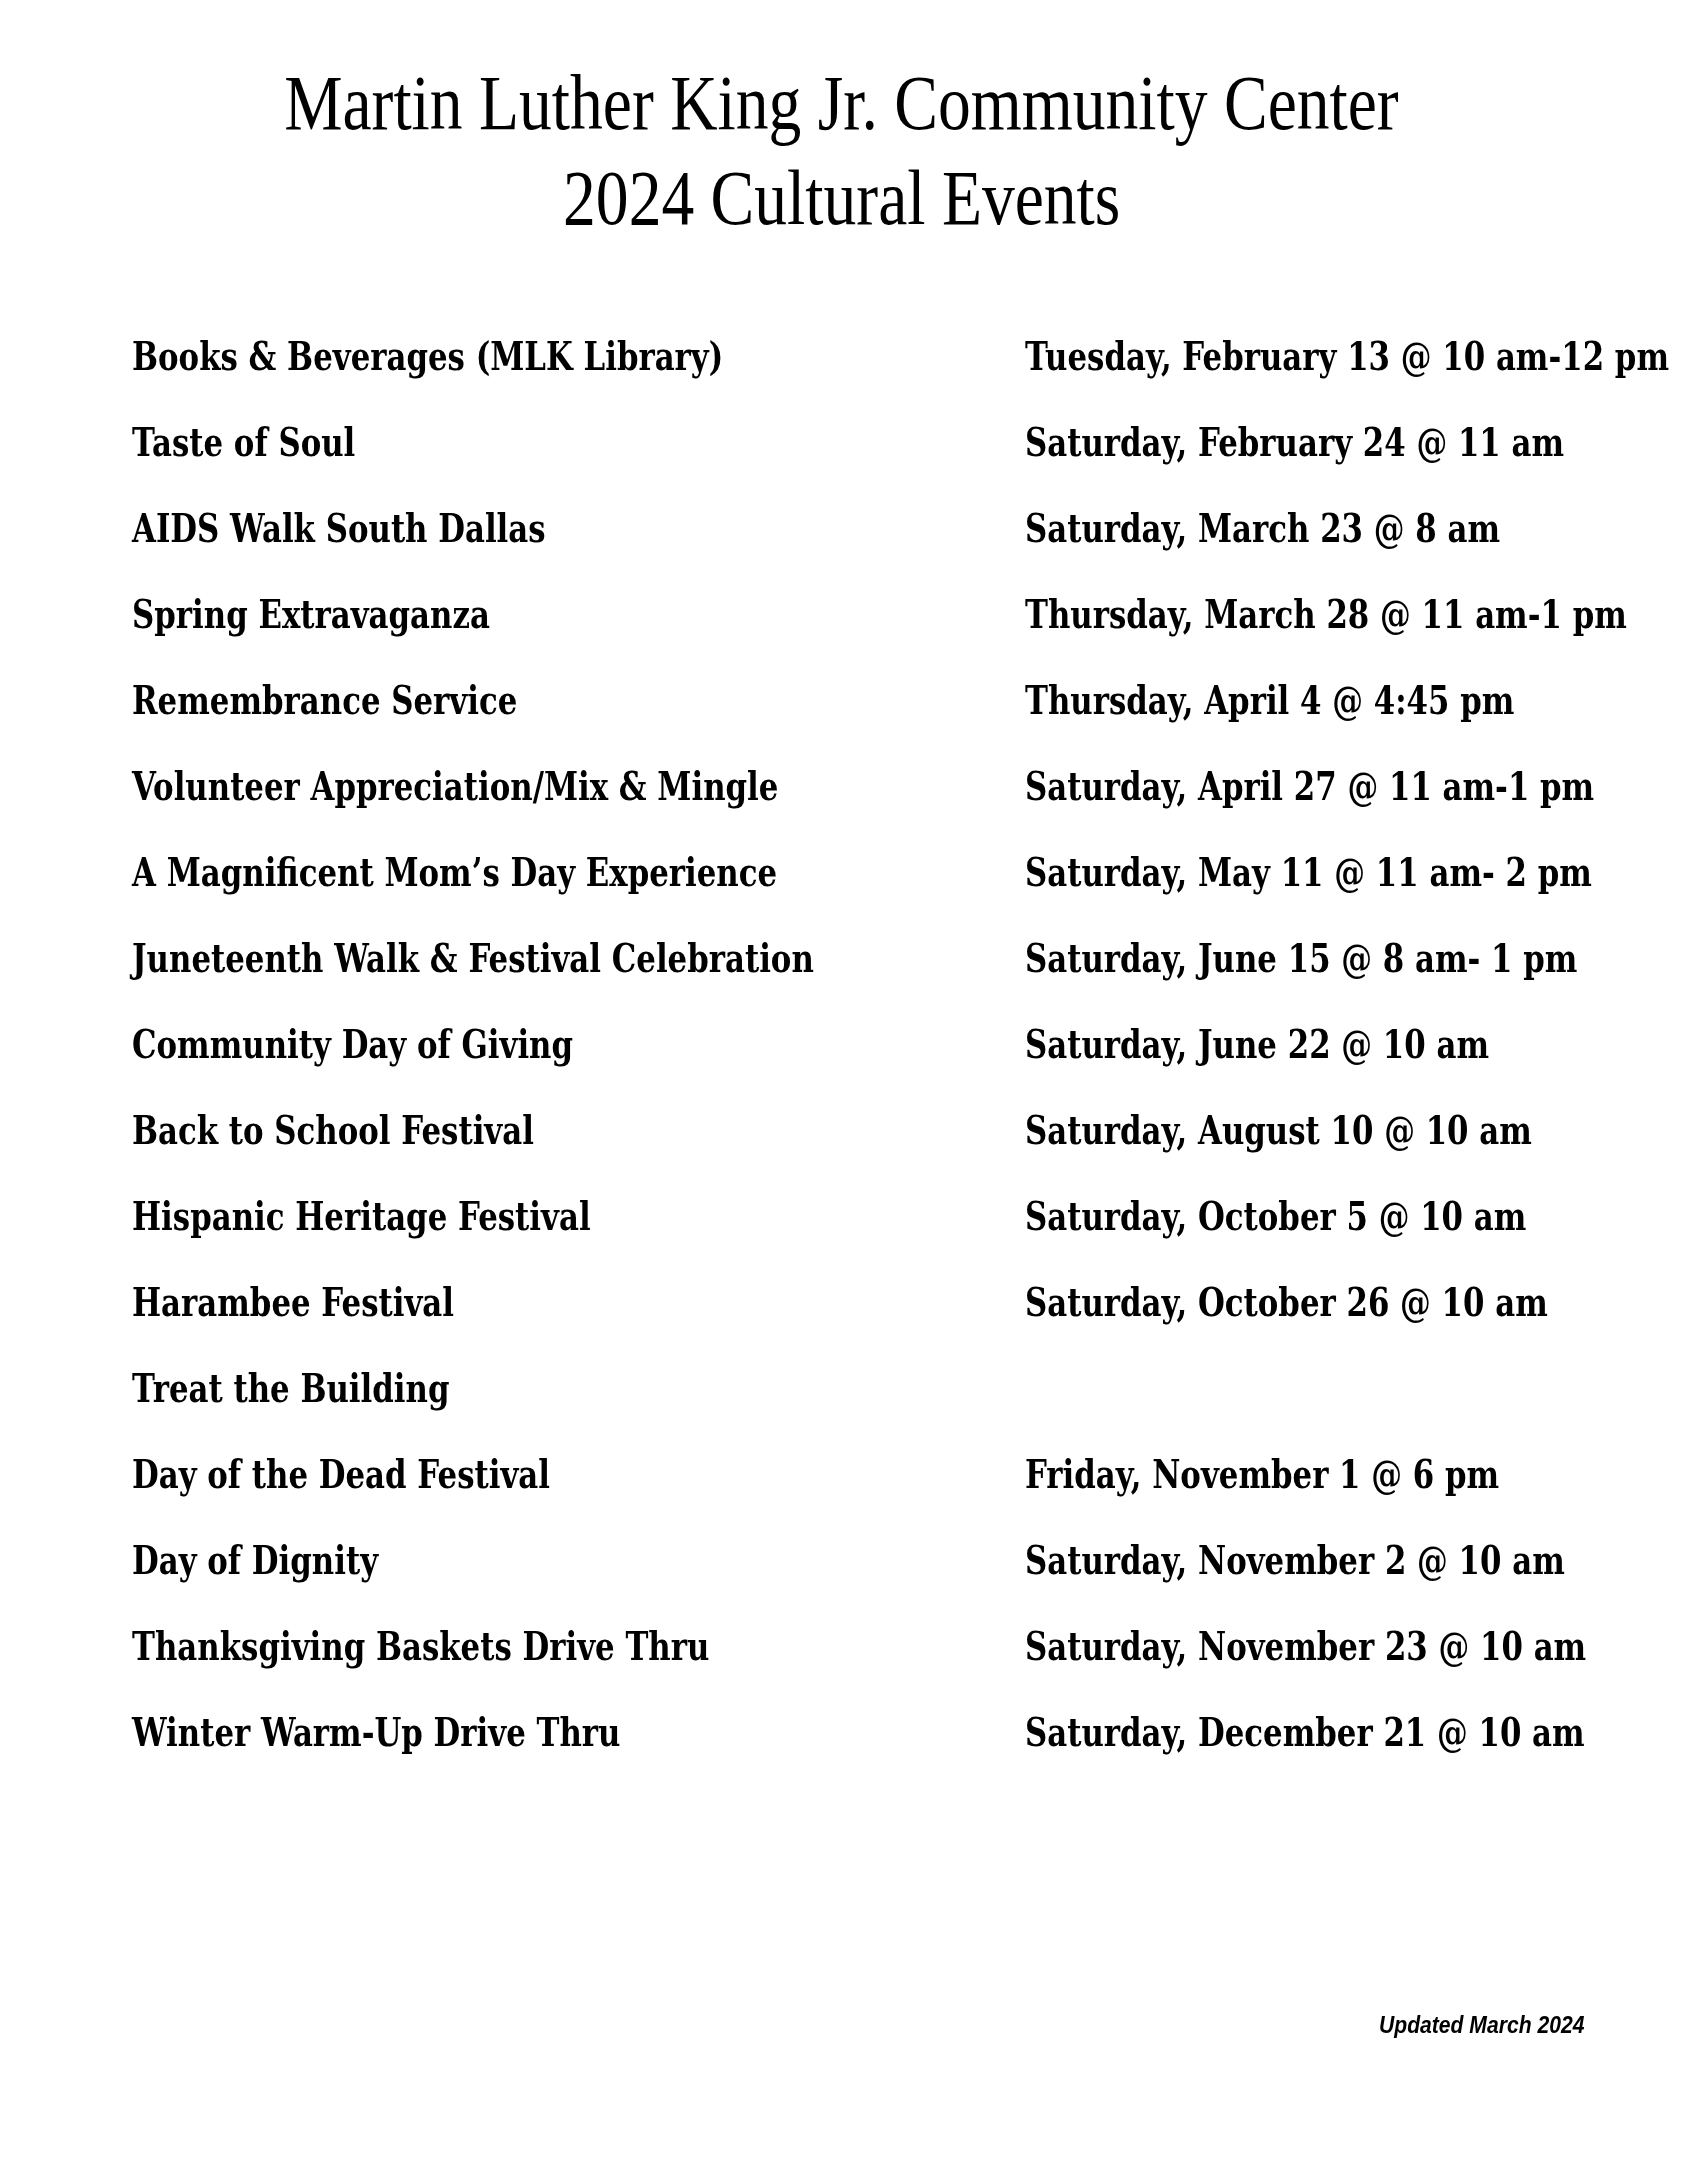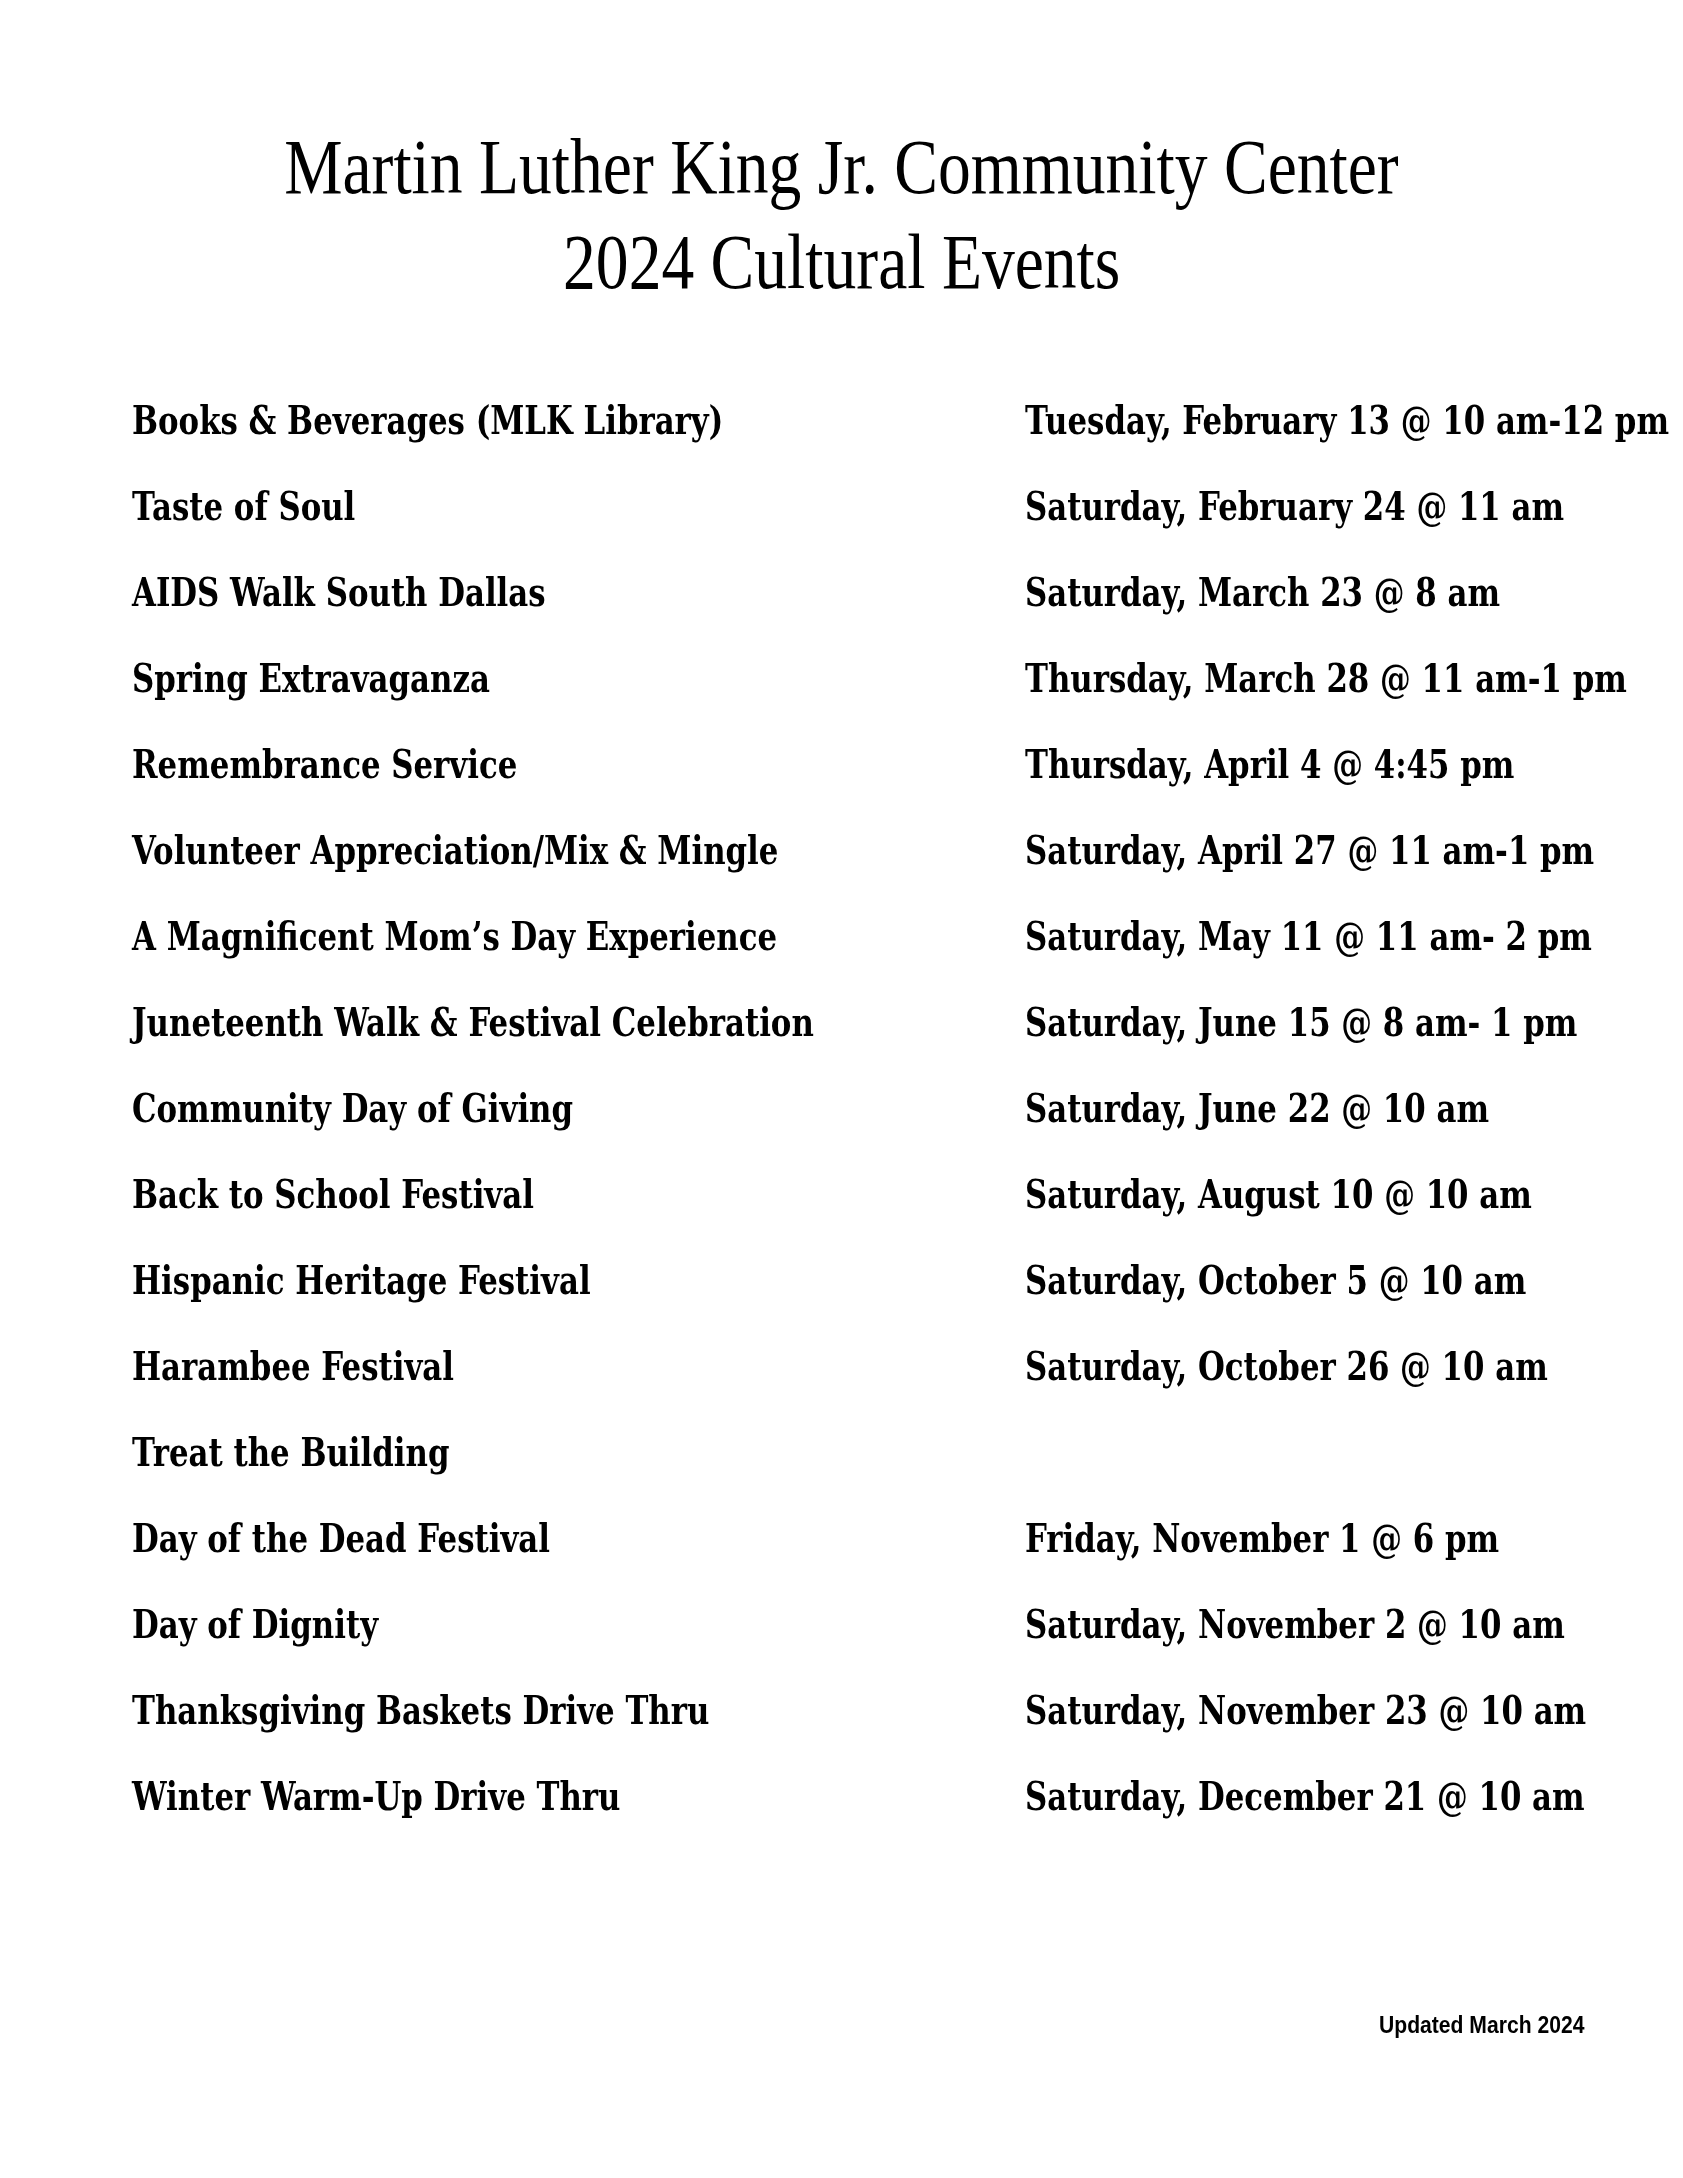--- a/index.html
+++ b/index.html
@@ -11,21 +11,21 @@
     position: relative;
     width: 1683px;
     height: 2178px;
     background: #ffffff;
     color: #000000;
     overflow: hidden;
     margin: 0 auto;
   }
   
   .title-block {
-    padding-top: 119px;
+    padding-top: 55px;
     text-align: center;
     font-family: "Liberation Serif", serif;
     font-weight: 400;
     font-size: 79px;
     line-height: 95px;
     color: #000000;
   }
   .title-block .cond {
     display: inline-block;
     white-space: nowrap;
@@ -60,20 +60,21 @@
     transform-origin: 0 50%;
     color: #000000;
   }
   
   .footer-note {
     position: absolute;
     top: 2010px;
     right: 99px;
     font-family: "Liberation Sans", sans-serif;
     font-weight: 700;
+    font-style: italic;
     font-size: 24px;
     line-height: 30px;
     color: #000000;
   }
   .footer-note .cond {
     display: inline-block;
     white-space: nowrap;
     transform: scaleX(0.88);
     transform-origin: 100% 50%;
   }

